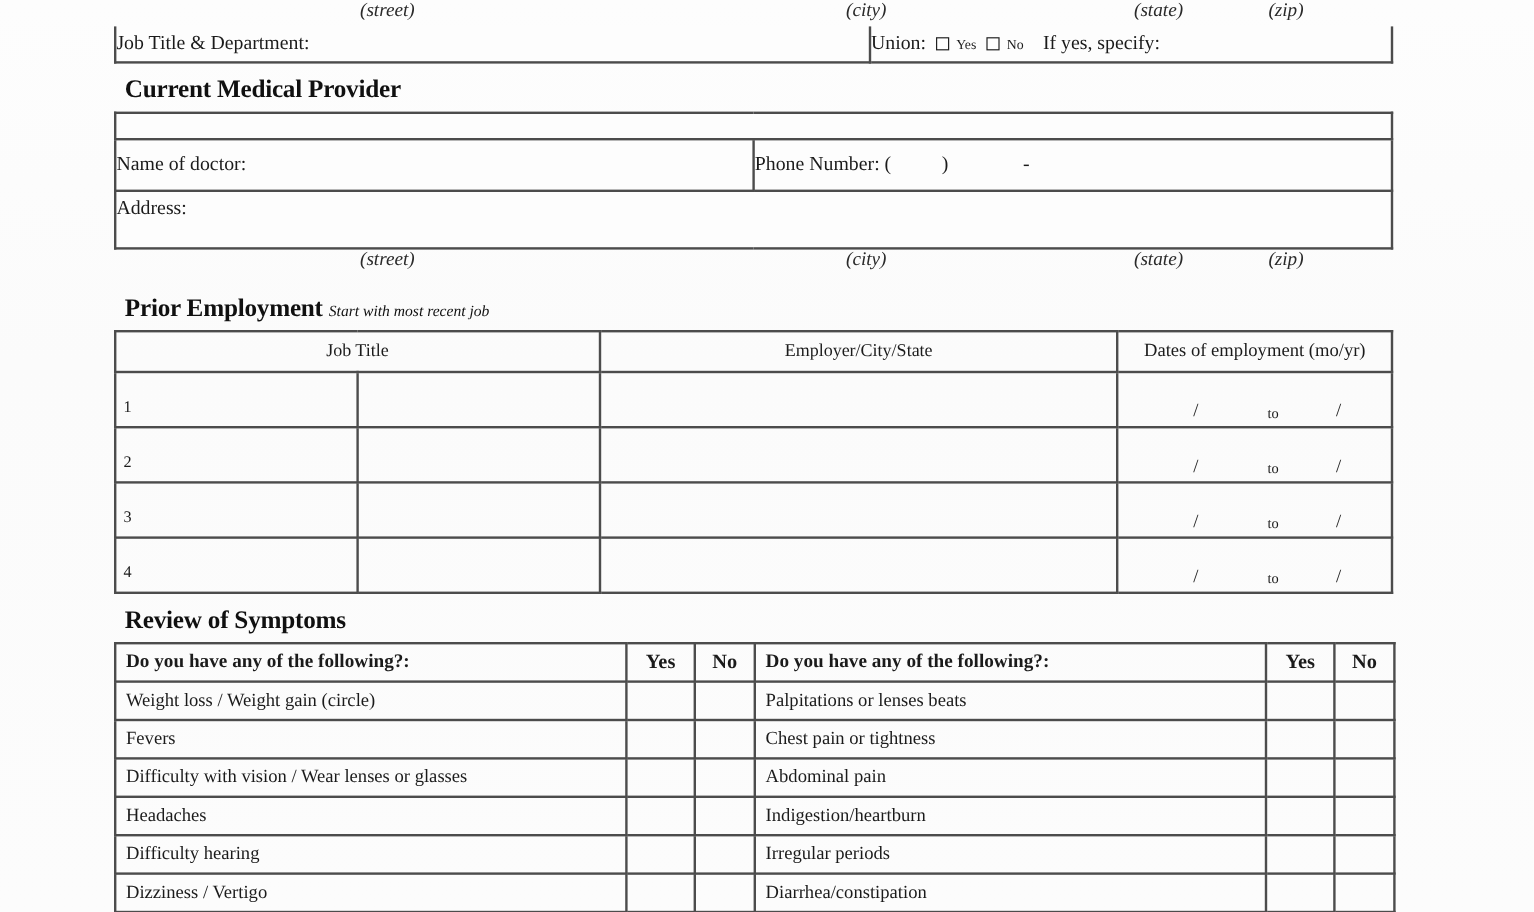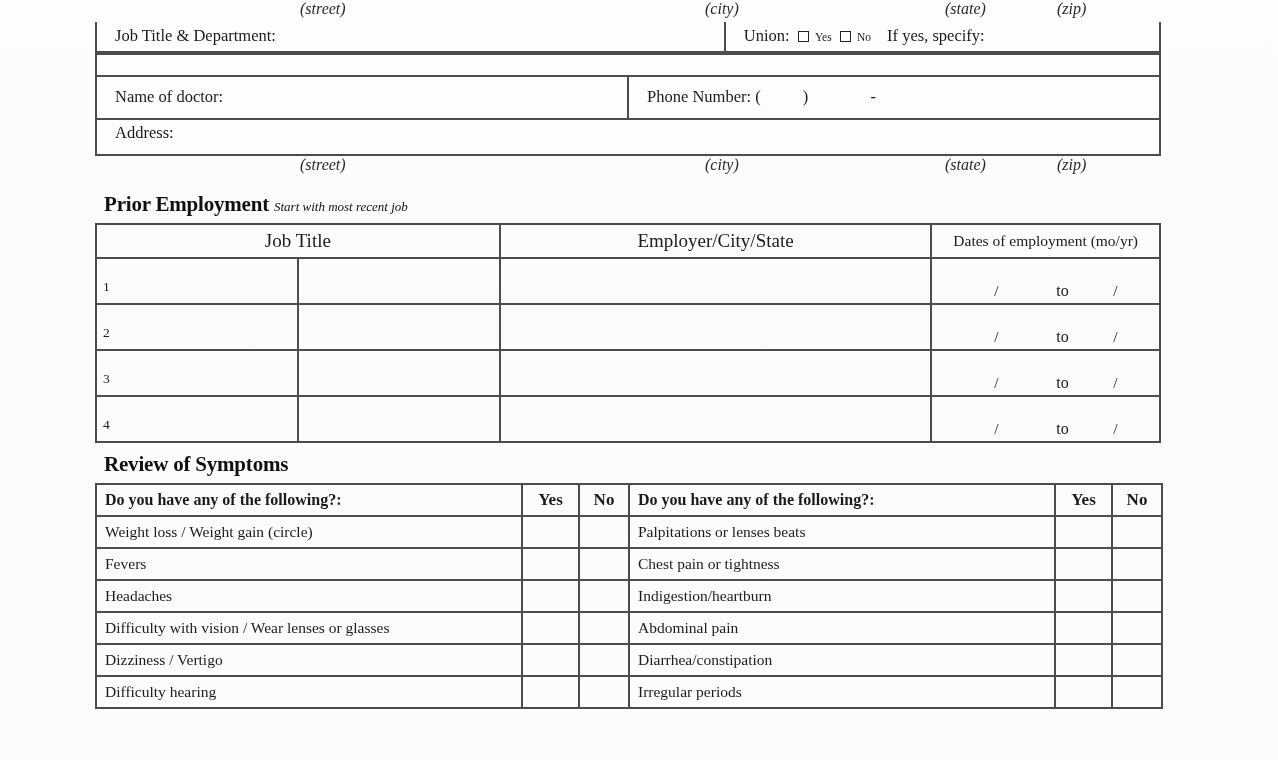--- a/index.html
+++ b/index.html
@@ -37,21 +37,21 @@
     table-layout: fixed;
     background: #fdfdfd;
   }
   table.frm td {
     border: 2px solid #4c4c4c;
     padding: 0;
     vertical-align: middle;
     font-size: 16.5px;
     line-height: 1.1;
   }
-  .cellpad { padding: 4px 6px 5px 18px; }
+  .cellpad { padding: 4px 6px 5px 0; }
 
   
   .caption-row {
     position: relative;
     height: 22px;
     width: 1066px;
   }
   .caption-row span {
     position: absolute;
     top: 0;
@@ -93,34 +93,34 @@
   table.emp td { border: 2px solid #4c4c4c; font-size: 16px; }
   table.emp td.num {
     width: 24px; height: 46px;
     font-size: 13.5px;
     padding: 0 0 8px 6px;
     vertical-align: bottom;
   }
   table.emp td.hdr {
     text-align: center;
     height: 34px;
-    font-size: 19px;
+    font-size: 15px;
   }
   table.emp td.dates {
     font-size: 15.5px;
     padding: 0;
     vertical-align: bottom;
   }
   .daterow {
     position: relative;
     height: 44px;
   }
   .daterow i { position: absolute; bottom: 3px; font-style: normal; }
   .d1 { left: 62px; }
-  .d2 { left: 124px; font-size: 16px; }
+  .d2 { left: 124px; font-size: 12px; }
   .d3 { left: 181px; }
 
   
   table.sym { border-collapse: collapse; width: 1066px; table-layout: fixed; }
   table.sym td {
     border: 2px solid #4c4c4c;
     height: 32px;
     font-size: 15.5px;
     padding: 1px 5px 2px 8px;
     white-space: nowrap;
@@ -156,40 +156,41 @@
             <span class="tiny">Yes</span>
             <span class="cbox"></span>
             <span class="tiny">No</span>
             <span style="padding-left:12px;">If yes, specify:</span>
           </div>
         </td>
       </tr>
     </tbody>
       </table>
 
+    <div class="sec-head">Current Medical Provider</div>
 
     <table class="frm">
       <tbody>
           <tr>
         <td colspan="2" style="height:22px;">&nbsp;</td>
       </tr>
       <tr>
         <td style="width:625px;height:20px;border-top:none;">
           <div class="cellpad">Name of doctor:</div>
         </td>
         <td style="width:441px;height:43px;border-top:none;">
           <div class="cellpad">
             <span>Phone Number: (</span>
             <span style="padding-left:38px;">)</span>
             <span style="padding-left:58px;">-</span>
           </div>
         </td>
       </tr>
       <tr>
-        <td colspan="2" style="height:36px;vertical-align:top;">
+        <td colspan="2" style="height:48px;vertical-align:top;">
           <div class="cellpad">Address:</div>
         </td>
       </tr>
     </tbody>
       </table>
 
     <div class="caption-row" id="prov-captions">
         <span style="left: 205px;">(street)</span>
         <span style="left: 610px;">(city)</span>
         <span style="left: 850px;">(state)</span>
@@ -284,48 +285,48 @@
           </tr>
           <tr>
             <td>Fevers</td>
             <td class="blank"></td>
             <td class="blank"></td>
             <td>Chest pain or tightness</td>
             <td class="blank"></td>
             <td class="blank"></td>
           </tr>
           <tr>
+            <td>Difficulty with vision / Wear lenses or glasses</td>
+            <td class="blank"></td>
+            <td class="blank"></td>
+            <td>Abdominal pain</td>
+            <td class="blank"></td>
+            <td class="blank"></td>
+          </tr>
+          <tr>
             <td>Headaches</td>
             <td class="blank"></td>
             <td class="blank"></td>
             <td>Indigestion/heartburn</td>
             <td class="blank"></td>
             <td class="blank"></td>
           </tr>
           <tr>
-            <td>Difficulty with vision / Wear lenses or glasses</td>
-            <td class="blank"></td>
-            <td class="blank"></td>
-            <td>Abdominal pain</td>
+            <td>Difficulty hearing</td>
+            <td class="blank"></td>
+            <td class="blank"></td>
+            <td>Irregular periods</td>
             <td class="blank"></td>
             <td class="blank"></td>
           </tr>
           <tr>
             <td>Dizziness / Vertigo</td>
             <td class="blank"></td>
             <td class="blank"></td>
             <td>Diarrhea/constipation</td>
-            <td class="blank"></td>
-            <td class="blank"></td>
-          </tr>
-          <tr>
-            <td>Difficulty hearing</td>
-            <td class="blank"></td>
-            <td class="blank"></td>
-            <td>Irregular periods</td>
             <td class="blank"></td>
             <td class="blank"></td>
           </tr>
         </tbody>
     </table>
 
   </div>
 </div>
 
 </body></html>

